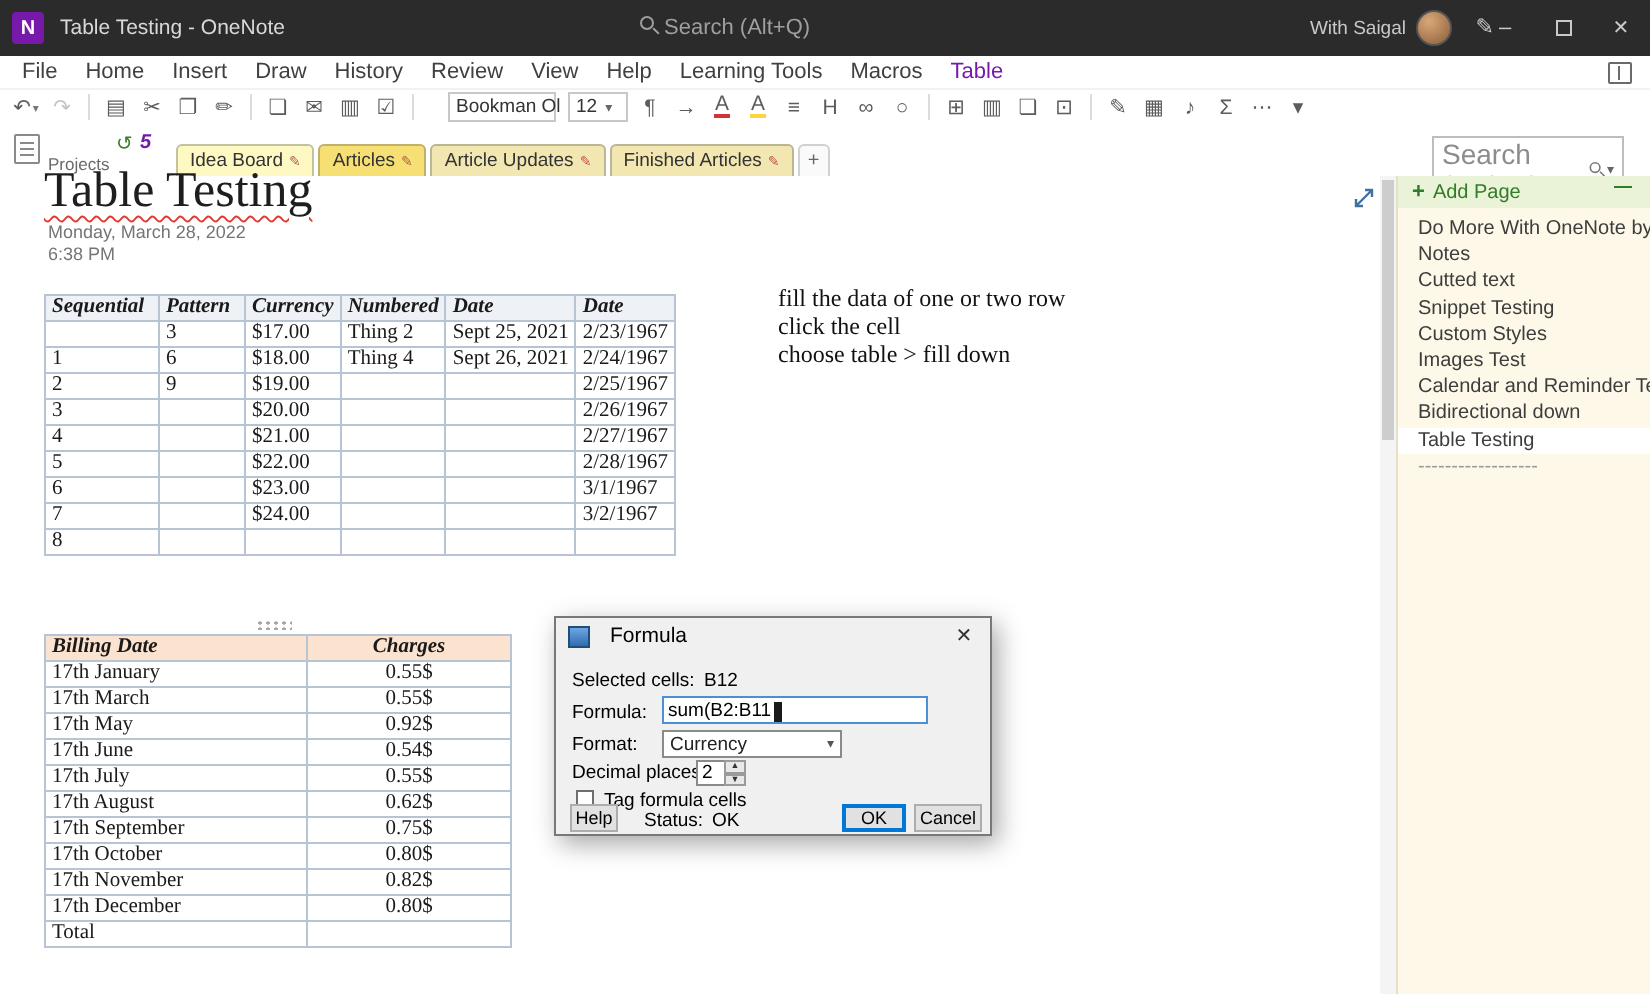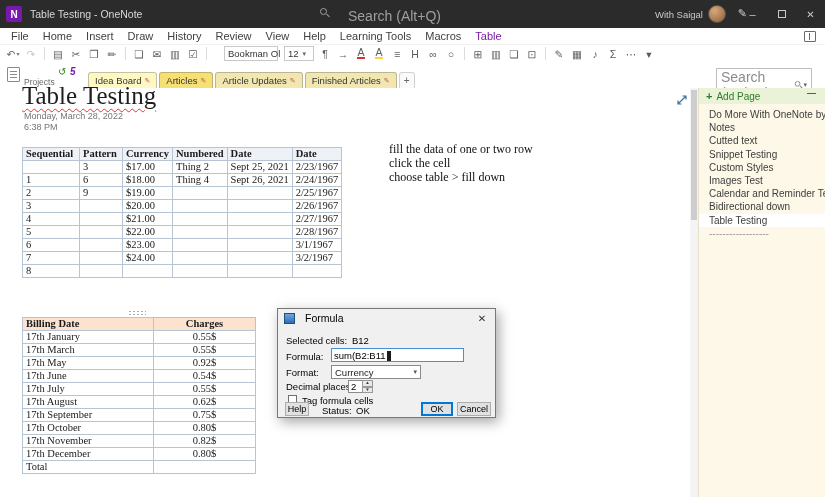--- a/index.html
+++ b/index.html
@@ -4,21 +4,21 @@
 <style>
   * { margin:0; padding:0; box-sizing:border-box; }
   html,body { width:825px; height:497px; }
   body { position:relative; font-family:"Liberation Sans", sans-serif; background:#fff; overflow:hidden; }
 
   
   .titlebar { position:absolute; left:0; top:0; width:825px; height:28px; background:#2b2b2b; }
   .app-logo { position:absolute; left:6px; top:6px; width:16px; height:16px; background:#7719aa; border-radius:2px; color:#fff; font-size:10px; font-weight:bold; display:flex; align-items:center; justify-content:center; }
   .app-logo::before { content:"N"; }
   .tb-title { position:absolute; left:30px; top:8px; font-size:10.5px; color:#d8d8d8; }
-  .tb-search { position:absolute; left:320px; top:8px; display:flex; align-items:flex-start; gap:18px; color:#9f9f9f; font-size:14px; }
+  .tb-search { position:absolute; left:320px; top:8px; display:flex; align-items:flex-start; gap:2px; color:#9f9f9f; font-size:11px; }
   .mag { position:relative; width:10px; height:10px; display:inline-block; color:#9f9f9f; }
   .mag::before { content:""; position:absolute; left:0; top:0; width:5px; height:5px; border:1px solid currentColor; border-radius:50%; }
   .mag::after { content:""; position:absolute; left:5.5px; top:6.5px; width:4px; height:1px; background:currentColor; transform:rotate(45deg); }
   .tb-user { position:absolute; right:122px; top:9px; font-size:9.5px; color:#c9c9c9; }
   .avatar { position:absolute; right:99px; top:5px; width:18px; height:18px; border-radius:50%; background:radial-gradient(circle at 35% 30%, #d9a878, #8c5c38); border:1px solid #555; }
   .ink-icon { position:absolute; right:78px; top:7px; color:#c9c9c9; font-size:11px; }
   .ink-icon::before { content:"✎"; }
   .win-controls { position:absolute; right:0; top:0; height:28px; display:flex; }
   .win-btn { width:29px; height:28px; display:flex; align-items:center; justify-content:center; color:#c9c9c9; font-size:11px; }
   .win-min::before { content:"–"; }
@@ -67,21 +67,21 @@
 
   
   .content { position:absolute; left:0; top:88px; width:690px; height:409px; background:#fff; }
   .page-title { position:absolute; left:22px; top:-6px; font-family:"Liberation Serif", serif; font-size:25px; color:#1e1e1e;
                 text-decoration-line:underline; text-decoration-style:wavy; text-decoration-color:#e0392f; text-decoration-thickness:1px; text-underline-offset:4px; }
   .page-date { position:absolute; left:24px; top:23px; font-size:9px; color:#757575; }
   .page-time { position:absolute; left:24px; top:34px; font-size:9px; color:#757575; }
   .expand-arrow { position:absolute; left:676px; top:4px; width:12px; height:12px; }
   table { position:absolute; border-collapse:collapse; table-layout:fixed; font-family:"Liberation Serif", serif; font-size:10.5px; color:#1a1a1a; }
   th,td { border:1px solid #b6c4d3; height:13px; padding:0 3px; line-height:12px; text-align:left; vertical-align:middle; white-space:nowrap; overflow:hidden; font-weight:normal; }
-  th { font-weight:bold; }
+  th { font-weight:bold;font-style:italic; }
   #table1 { left:22px; top:59px; }
   #table1 th { background:#eef2f7; }
   #table2 { left:22px; top:229px; }
   #table2 th { background:#fbe3d0; }
   #table2 th:nth-child(2), #table2 td:nth-child(2) { text-align:center; }
   .instructions { position:absolute; left:389px; top:54px; font-family:"Liberation Serif", serif; font-size:12px; line-height:14px; color:#111; }
   .table-handle { position:absolute; left:128px; top:222px; width:18px; height:5px;
                   background-image:radial-gradient(#a8a8a8 35%, transparent 40%); background-size:4px 3px; }
 
   

